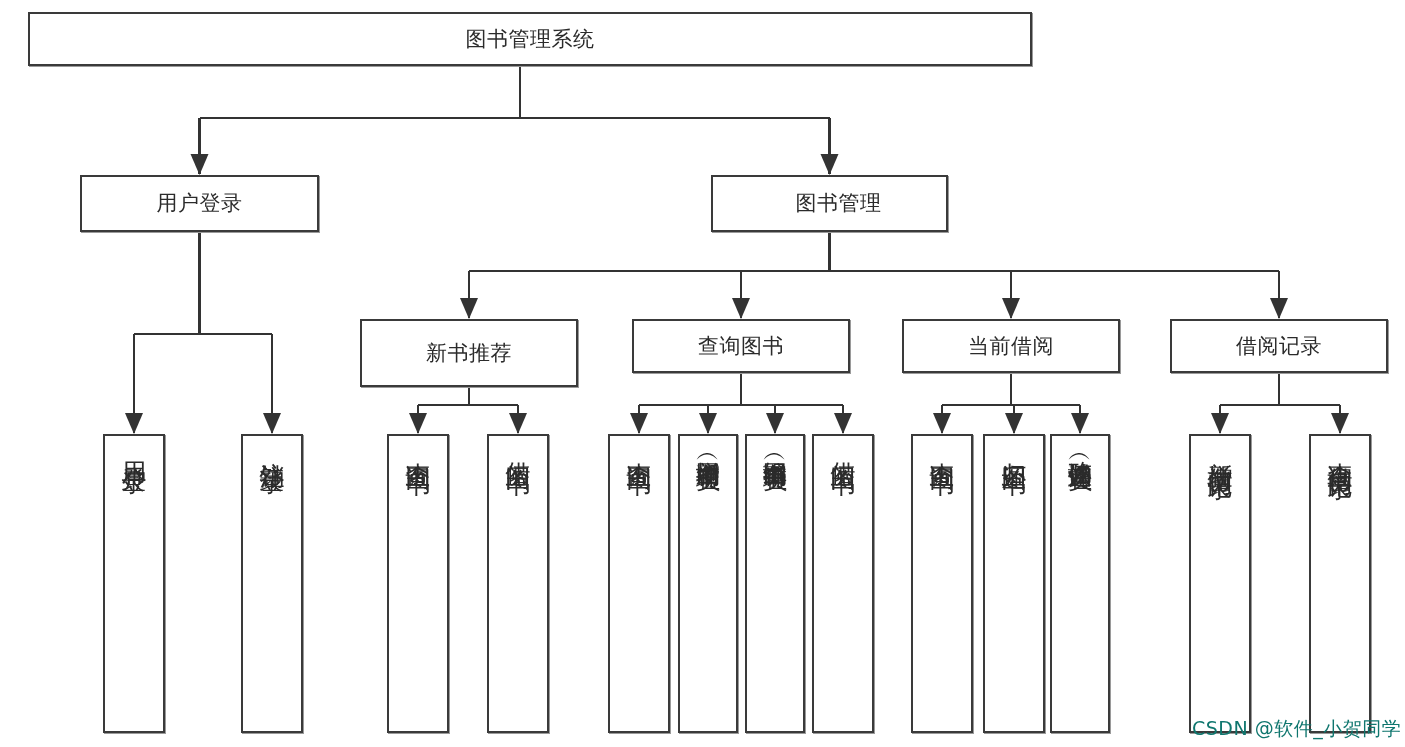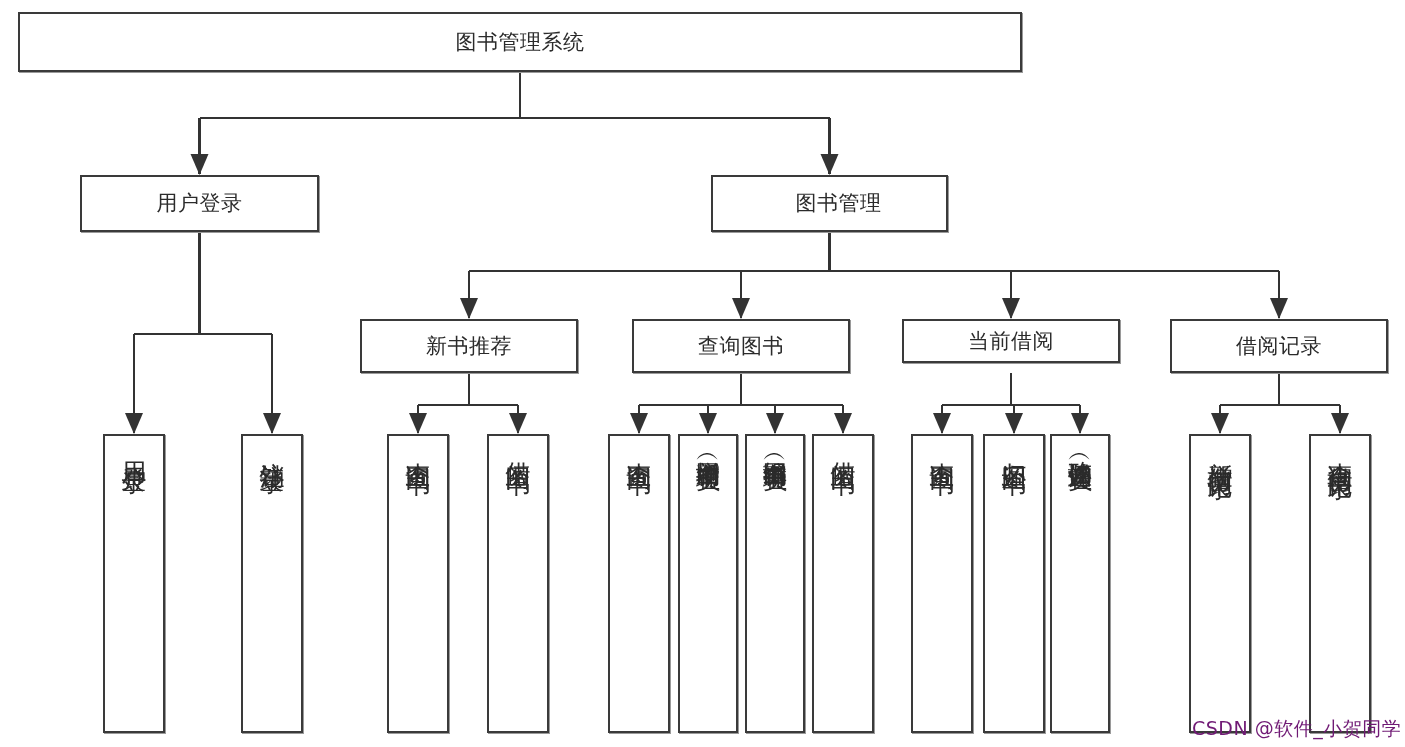--- a/index.html
+++ b/index.html
@@ -63,21 +63,21 @@
     letter-spacing: 3px;
     line-height: 1;
     white-space: pre;
   }
   .node-box.vertical.tall-text .node-label {
     font-size: 24px;
     letter-spacing: 1px;
   }
   .watermark {
     position: absolute;
-    color: #701a75;
+    color: #0f766e;
     font-size: 19px;
     letter-spacing: 0.5px;
     white-space: pre;
     pointer-events: none;
   }
 </style>
 </head>
 <body>
 
 <div id="diagram-root">
@@ -131,36 +131,36 @@
         <path d="M 1071 413 L 1089 413 L 1080 434 Z" fill="#333333"></path>
         <line x1="1279" y1="373" x2="1279" y2="405" stroke="#333333" stroke-width="2.6" shape-rendering="crispEdges"></line>
         <line x1="1220" y1="405" x2="1340" y2="405" stroke="#333333" stroke-width="2.6" shape-rendering="crispEdges"></line>
         <line x1="1220" y1="405" x2="1220" y2="433" stroke="#333333" stroke-width="2.6" shape-rendering="crispEdges"></line>
         <path d="M 1211 413 L 1229 413 L 1220 434 Z" fill="#333333"></path>
         <line x1="1340" y1="405" x2="1340" y2="433" stroke="#333333" stroke-width="2.6" shape-rendering="crispEdges"></line>
         <path d="M 1331 413 L 1349 413 L 1340 434 Z" fill="#333333"></path>
       </g>
   </svg>
   <div id="node-layer">
-      <div class="node-box horizontal" style="left: 18px; top: 12px; width: 1004px; height: 60px;">
+      <div class="node-box horizontal" style="left: 28px; top: 12px; width: 1004px; height: 54px;">
         <span class="node-label">图书管理系统</span>
       </div>
       <div class="node-box horizontal" style="left: 80px; top: 175px; width: 239px; height: 57px;">
         <span class="node-label">用户登录</span>
       </div>
       <div class="node-box horizontal" style="left: 711px; top: 175px; width: 237px; height: 57px; padding-left: 18px;">
         <span class="node-label">图书管理</span>
       </div>
-      <div class="node-box horizontal" style="left: 360px; top: 319px; width: 218px; height: 54px;">
+      <div class="node-box horizontal" style="left: 360px; top: 319px; width: 218px; height: 68px;">
         <span class="node-label">新书推荐</span>
       </div>
       <div class="node-box horizontal" style="left: 632px; top: 319px; width: 218px; height: 54px;">
         <span class="node-label">查询图书</span>
       </div>
-      <div class="node-box horizontal" style="left: 902px; top: 319px; width: 218px; height: 44px;">
+      <div class="node-box horizontal" style="left: 902px; top: 319px; width: 218px; height: 54px;">
         <span class="node-label">当前借阅</span>
       </div>
       <div class="node-box horizontal" style="left: 1170px; top: 319px; width: 218px; height: 54px;">
         <span class="node-label">借阅记录</span>
       </div>
       <div class="node-box vertical" style="left: 103px; top: 434px; width: 62px; height: 299px;">
         <span class="node-label">用户登录</span>
       </div>
       <div class="node-box vertical" style="left: 241px; top: 434px; width: 62px; height: 299px;">
         <span class="node-label">注销登录</span>

